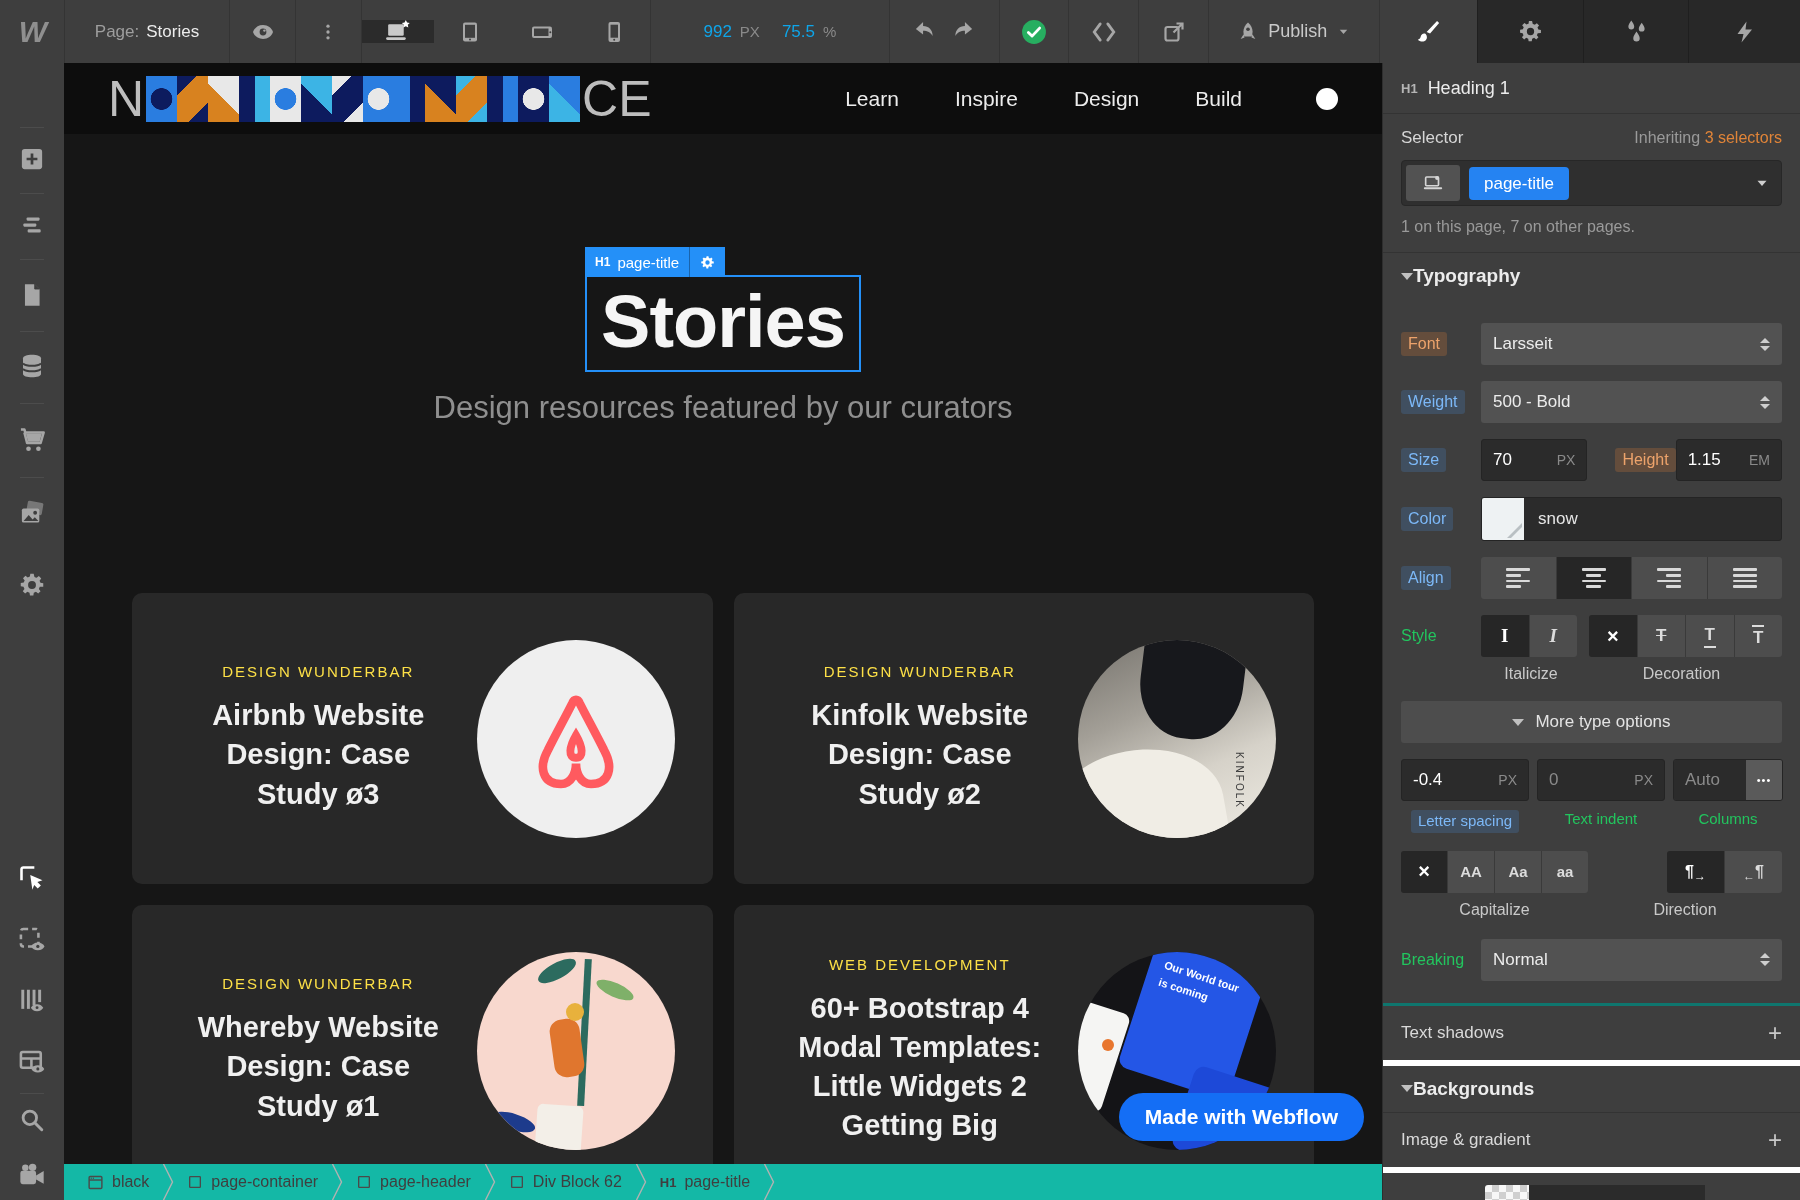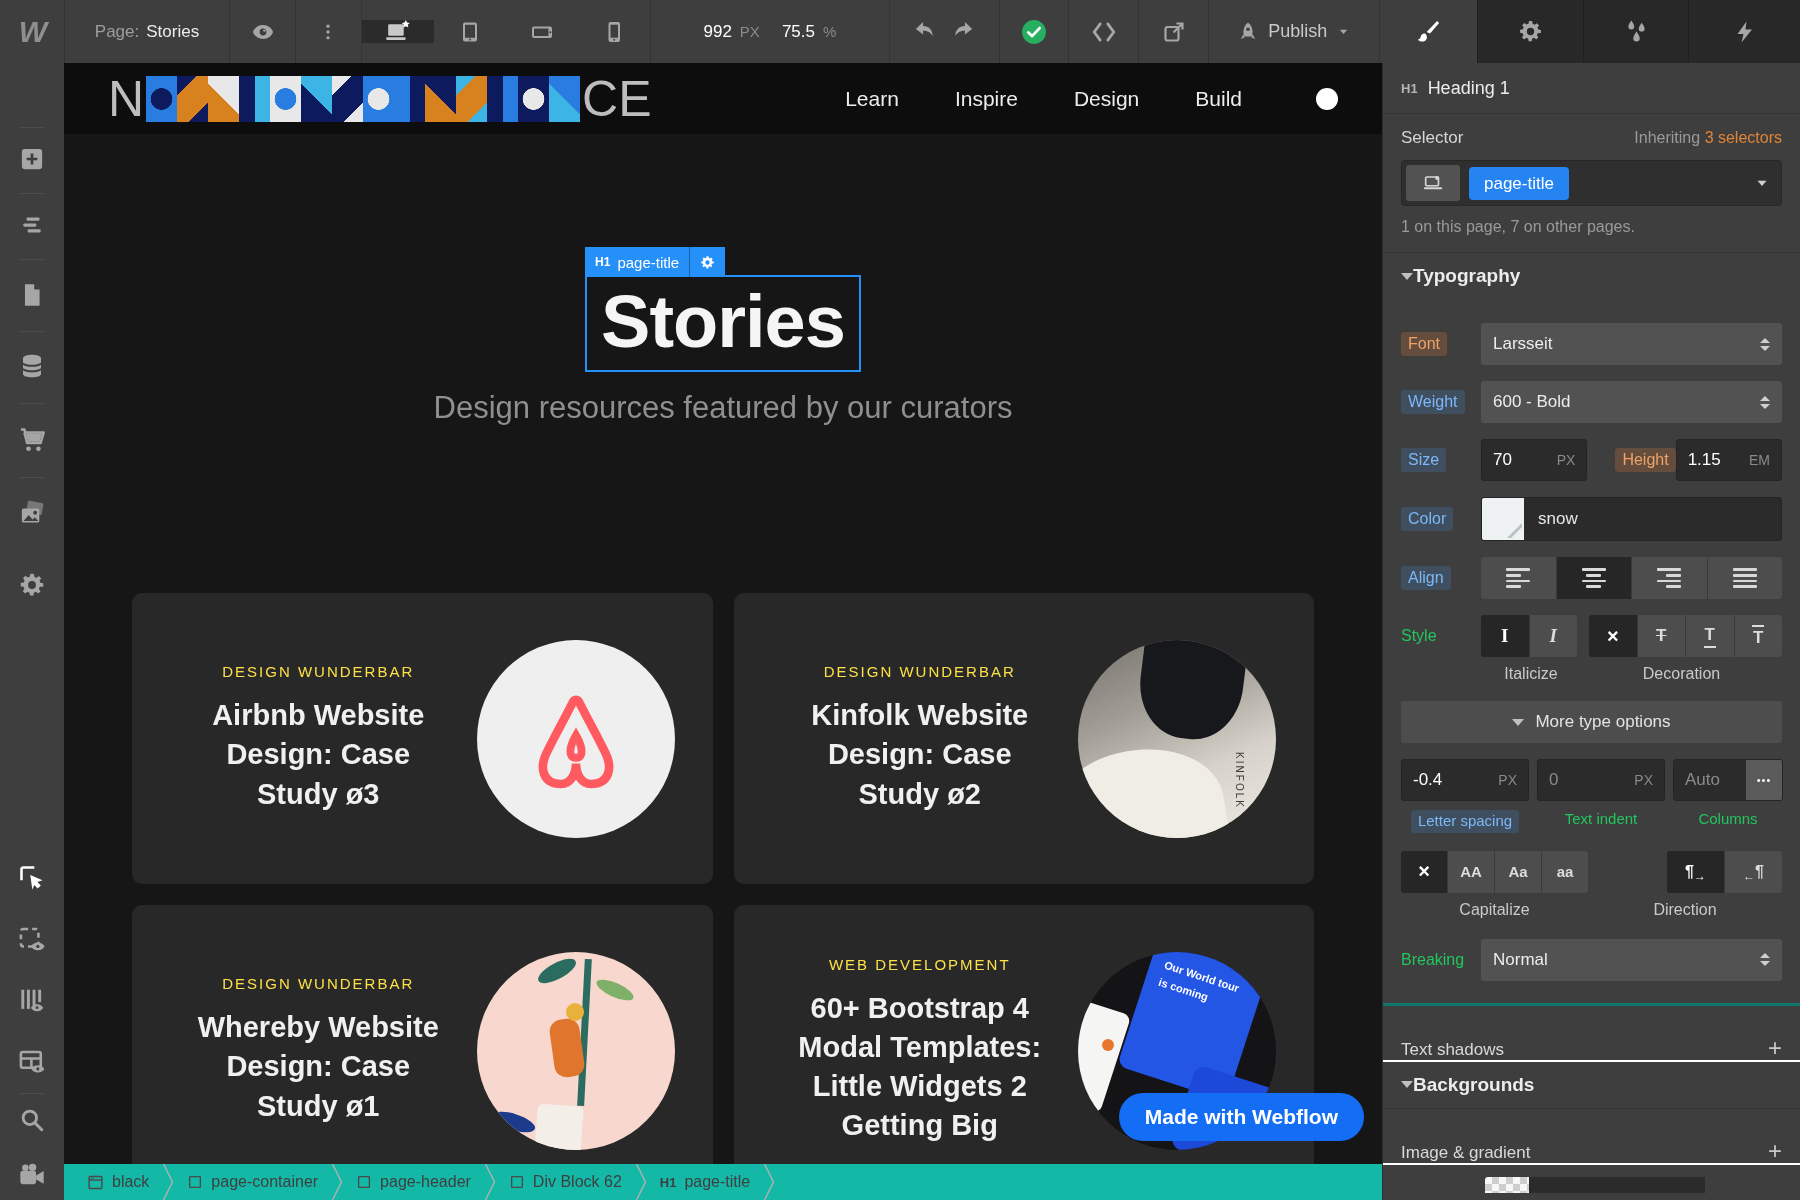--- a/index.html
+++ b/index.html
@@ -14,21 +14,21 @@
   .tcell.first{border-left:none}
   .tb-logo{width:64px}
   .tb-logo span{font-size:30px;font-weight:700;color:#8f8f8f;font-style:italic;letter-spacing:-2px}
   .tb-page{width:166px;gap:7px;font-size:17px}
   .tb-page .lab{color:#9e9e9e}.tb-page .val{color:#ececec}
   .tb-eye{width:66px}.tb-dots{width:66px}
   .devgroup{display:flex}
   .devbtn{width:72px;display:flex;align-items:center;justify-content:center}
   .devbtn.active{background:#2b2b2b}
   .tb-dims{width:240px;gap:8px;font-size:17px}
-  .tb-dims .v{color:#ffffff}.tb-dims .u{color:#8a8a8a;font-size:15px}
+  .tb-dims .v{color:#0ea5e9}.tb-dims .u{color:#8a8a8a;font-size:15px}
   .tb-undo{width:110px;gap:16px}
   .tb-check{width:70px}.tb-code{width:70px}.tb-share{width:70px}
   .tb-publish{width:172px;gap:9px;color:#c9c9c9;font-size:18px}
   .tb-brush{width:98px}
   .tb-dark{width:106px;background:#282828;border-left:1px solid #1f1f1f}
 
   
   .leftrail{position:absolute;top:63px;left:0;width:64px;height:1137px;background:#3e3e3e;z-index:20}
   .railic{position:absolute;left:50%;transform:translate(-50%,-50%)}
   .raildiv{position:absolute;left:20px;width:24px;height:1px;background:#4c4c4c}
@@ -152,21 +152,21 @@
   .cap-row{display:flex;margin-top:18px;align-items:flex-start}
   .capbtn{width:46px}
   .dirbtn{width:57px}
   .capAA{font-size:15px;font-weight:700}
   .dirg{position:relative;font-size:16px;font-weight:700}
   .dirg .ar{font-size:12px;position:relative;top:3px}
   .cap-labels{display:flex;margin-top:8px;font-size:16px;color:#c9c9c9}
   .cl-cap{width:187px;text-align:center}
   .cl-dir{flex:1;text-align:center}
   .break-row{display:flex;align-items:center;margin:20px 0 22px}
-  .addrow{height:54px;display:flex;align-items:flex-end;justify-content:space-between;padding:0 18px;border-bottom:2px solid #ffffff}
+  .addrow{height:54px;display:flex;align-items:center;justify-content:space-between;padding:0 18px;border-bottom:6px solid #ffffff}
   .addrow .al{color:#d9d9d9;font-size:17px}
   .plus{color:#c9c9c9;font-size:24px;font-weight:400;line-height:1}
   .bgc-part{display:flex;margin:12px 0 0 102px;height:16px;overflow:hidden;border-radius:3px 3px 0 0}
   .bgc-part .chk{width:44px;height:16px;background:conic-gradient(#cfcfcf 25%,#f7f7f7 0 50%,#cfcfcf 0 75%,#f7f7f7 0) 0 0/14px 14px}
   .bgc-part .fld{width:176px;background:#2b2b2b}
 </style>
 </head>
 <body>
 
 <svg width="0" height="0" style="position:absolute">
@@ -711,21 +711,21 @@
           <span class="dd-arrows">
               <i class="up"></i>
               <i class="dn"></i>
             </span>
         </div>
       </div>
 
       <div class="prow">
         <span class="plabel"><span class="chip chip-blue">Weight</span></span>
         <div class="dropdown">
-          <span>600 - Bold</span>
+          <span>500 - Bold</span>
           <span class="dd-arrows">
               <i class="up"></i>
               <i class="dn"></i>
             </span>
         </div>
       </div>
 
       <div class="prow">
         <span class="plabel"><span class="chip chip-blue">Size</span></span>
         <div class="ninput w112">

